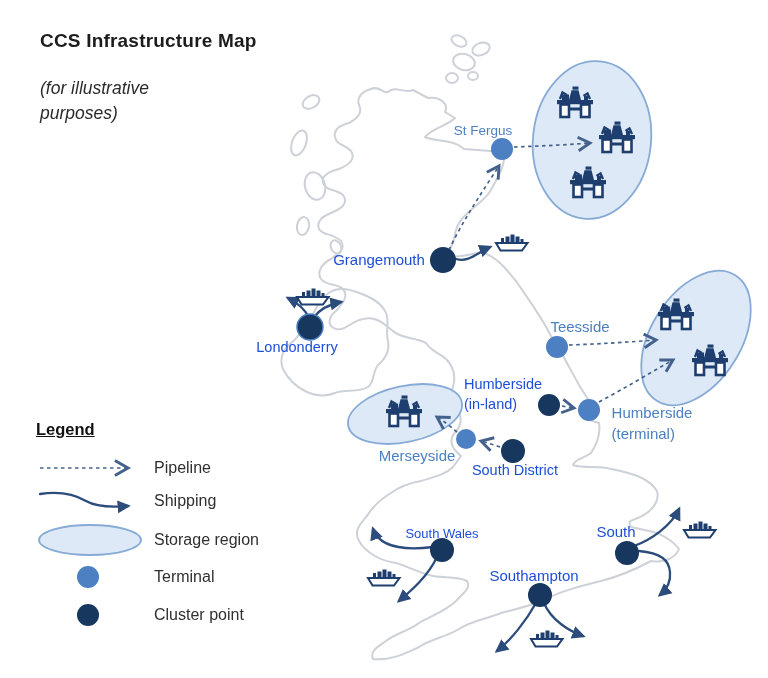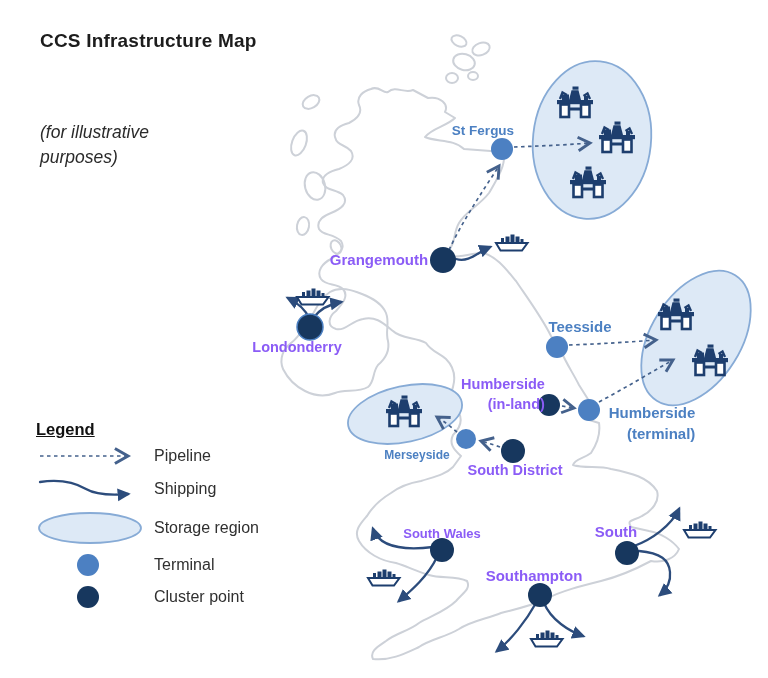--- a/index.html
+++ b/index.html
@@ -7,39 +7,39 @@
     position:relative;width:768px;height:678px;background:#ffffff;
     font-family:"Liberation Sans", sans-serif;overflow:hidden;
   }
   .stage svg.map{position:absolute;left:0;top:0;}
   .title{
     position:absolute;left:40px;top:30px;font-size:19px;font-weight:700;
     color:#1c1c1c;letter-spacing:.2px;
   }
   .subtitle{
     position:absolute;left:40px;top:76px;width:185px;font-size:17.5px;
-    font-style:italic;color:#2b2b2b;line-height:1.42;margin-top:44px;
+    font-style:italic;color:#2b2b2b;line-height:1.42;
   }
   .legend{position:absolute;left:36px;top:420px;width:280px;}
   .legend-heading{
     font-size:16.5px;font-weight:700;color:#111;text-decoration:underline;
-    margin-bottom:6px;
+    margin-bottom:18px;
   }
   .legend-row{display:flex;align-items:center;margin-bottom:9px;text-align:right;}
   .legend-sym{width:118px;display:flex;align-items:center;justify-content:flex-start;}
   .legend-label{font-size:16px;color:#303030;}
   .dot{border-radius:50%;width:22px;height:22px;margin-left:41px;}
   .dot-terminal{background:#4c80c2;}
   .dot-cluster{background:#17375e;}
   .map-label{
     position:absolute;transform:translate(-50%,-50%);white-space:nowrap;
-    font-weight:700;text-align:right;
+    font-weight:400;text-align:left;
   }
   .lbl-terminal{color:#4c80c2;}
-  .lbl-cluster{color:#8b5cf6;}
+  .lbl-cluster{color:#1d4ed8;}
   .two-line{white-space:normal;line-height:1.4;}
 </style>
 </head>
 <body>
 
 <div class="stage">
 
   <svg class="map" width="768" height="678" viewBox="0 0 768 678">
     <defs>
 
@@ -245,21 +245,21 @@
   <div class="map-label lbl-cluster two-line" style="left:503px;top:394px;font-size:14.5px">
     <div>Humberside</div>
     <div>(in-land)</div>
   </div>
 
   <div class="map-label lbl-terminal two-line" style="left:652px;top:423px;font-size:15px">
     <div>Humberside</div>
     <div>(terminal)</div>
   </div>
 
-  <div class="map-label lbl-terminal" style="left:417px;top:455px;font-size:12px">Merseyside</div>
+  <div class="map-label lbl-terminal" style="left:417px;top:455px;font-size:15px">Merseyside</div>
   <div class="map-label lbl-cluster" style="left:515px;top:470px;font-size:14.5px">South District</div>
   <div class="map-label lbl-cluster" style="left:442px;top:533px;font-size:13px">South Wales</div>
   <div class="map-label lbl-cluster" style="left:616px;top:531px;font-size:15px">South</div>
   <div class="map-label lbl-cluster" style="left:534px;top:575px;font-size:15px">Southampton</div>
 
   <div class="legend">
     <div class="legend-heading">Legend</div>
 
     <div class="legend-row">
       <div class="legend-sym">
@@ -298,21 +298,21 @@
       <div class="legend-label">Storage region</div>
     </div>
 
     <div class="legend-row" style="">
       <div class="legend-sym">
         <div class="dot dot-terminal"></div>
       </div>
       <div class="legend-label">Terminal</div>
     </div>
 
-    <div class="legend-row" style="margin-top:10px">
+    <div class="legend-row" style="margin-top:16px">
       <div class="legend-sym">
         <div class="dot dot-cluster"></div>
       </div>
       <div class="legend-label">Cluster point</div>
     </div>
   </div>
 
 </div>
 
 </body></html>

